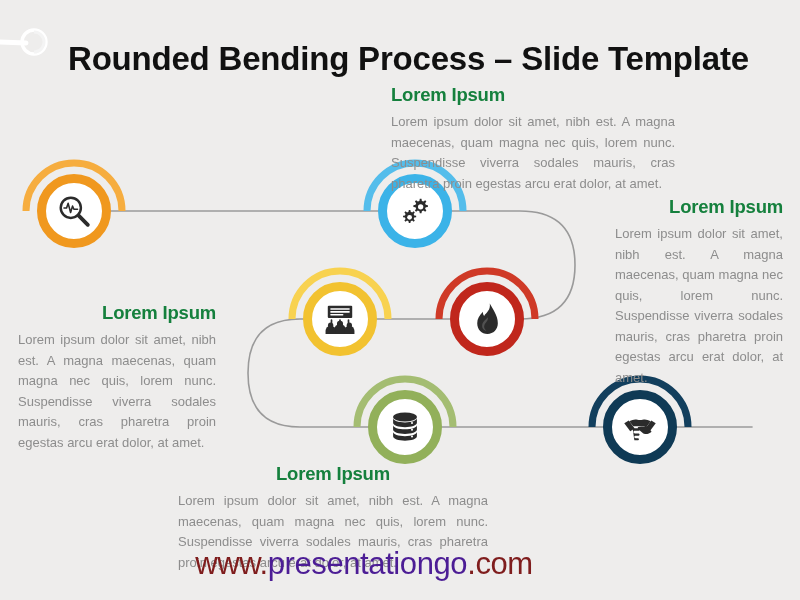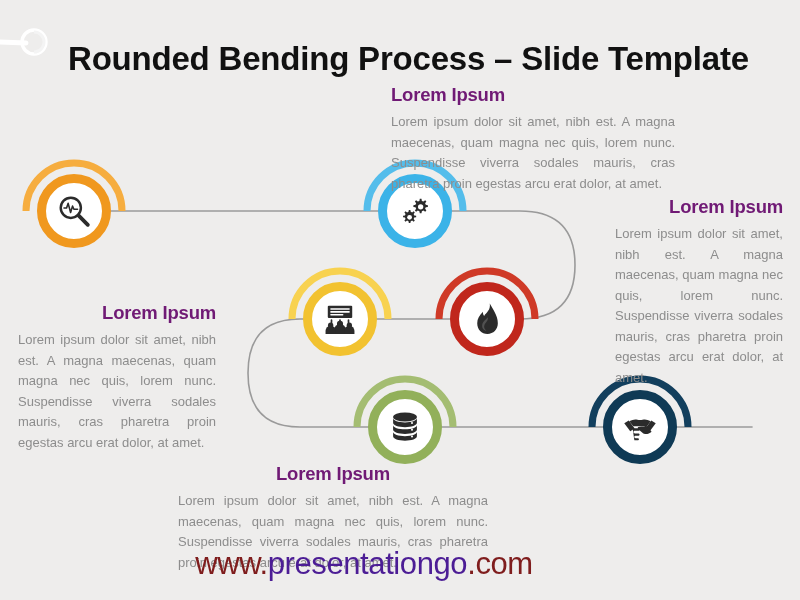--- a/index.html
+++ b/index.html
@@ -93,21 +93,21 @@
     display: block;
   }
 
   
   .txt-block {
     position: absolute;
   }
   .txt-head {
     font-size: 18.5px;
     font-weight: bold;
-    color: #701a75;
+    color: #15803d;
     margin: 0 0 6px 0;
     letter-spacing: -0.2px;
   }
   .txt-body {
     font-size: 13px;
     line-height: 1.58;
     color: #8d8d8d;
     text-align: justify;
     margin: 0;
   }

